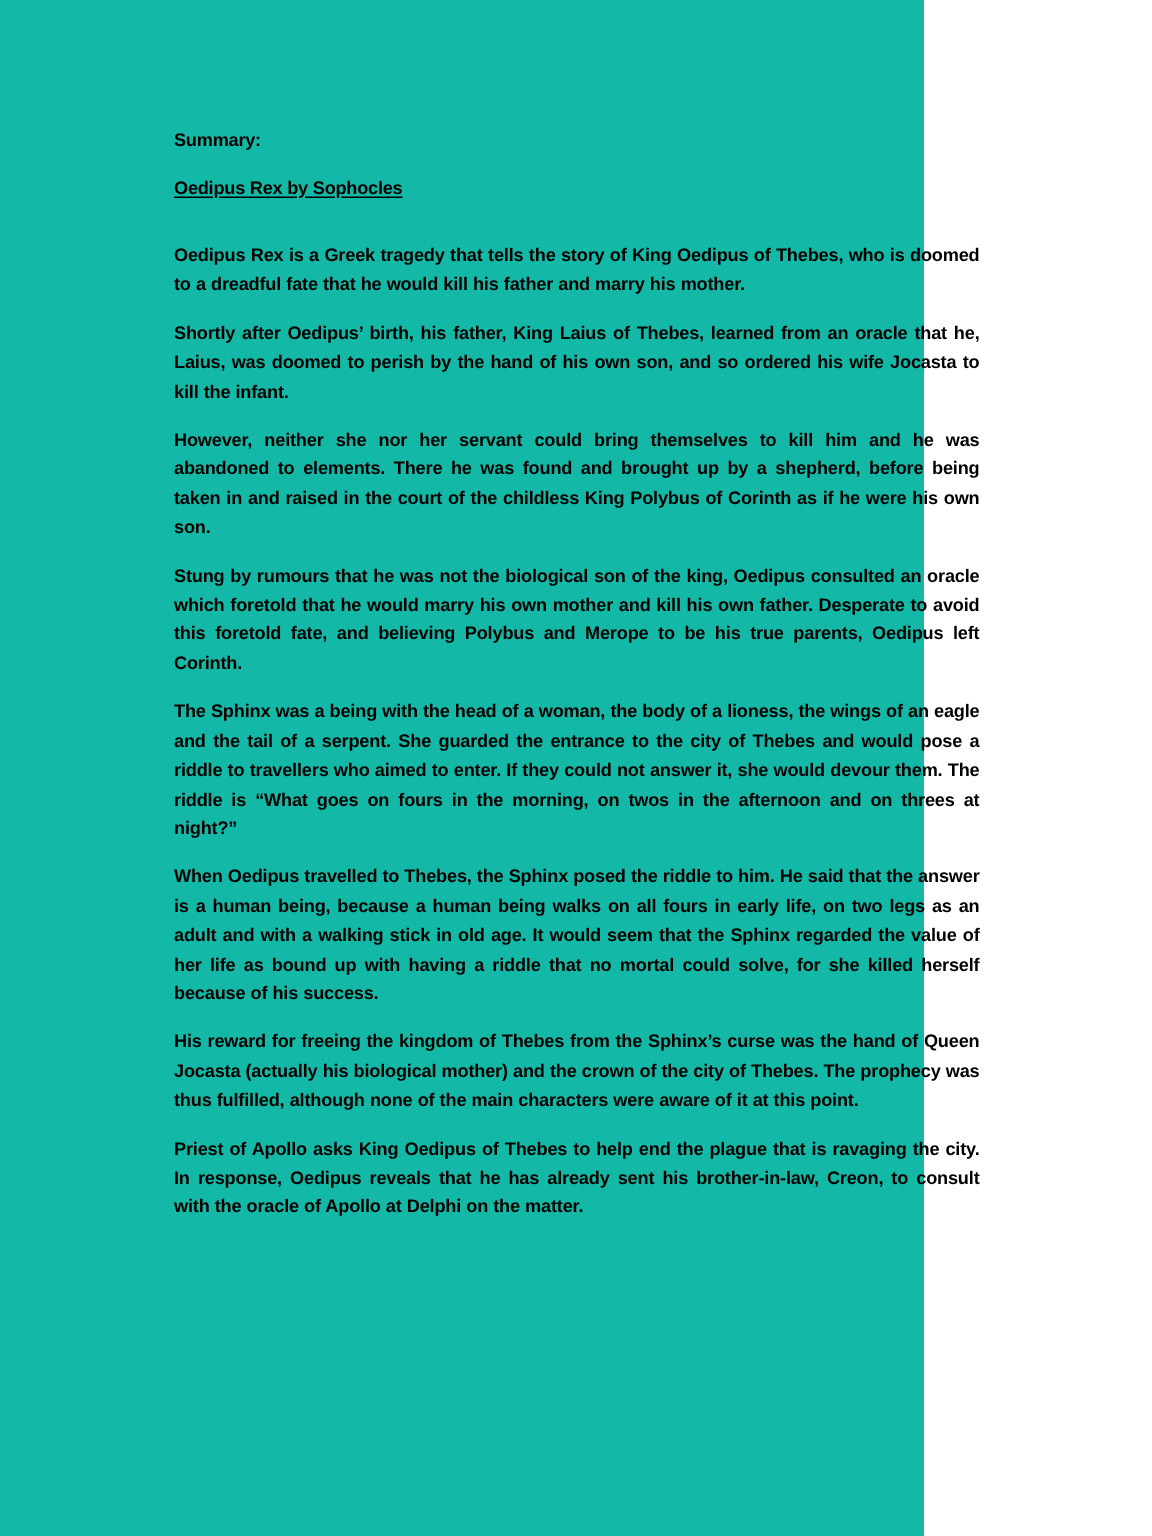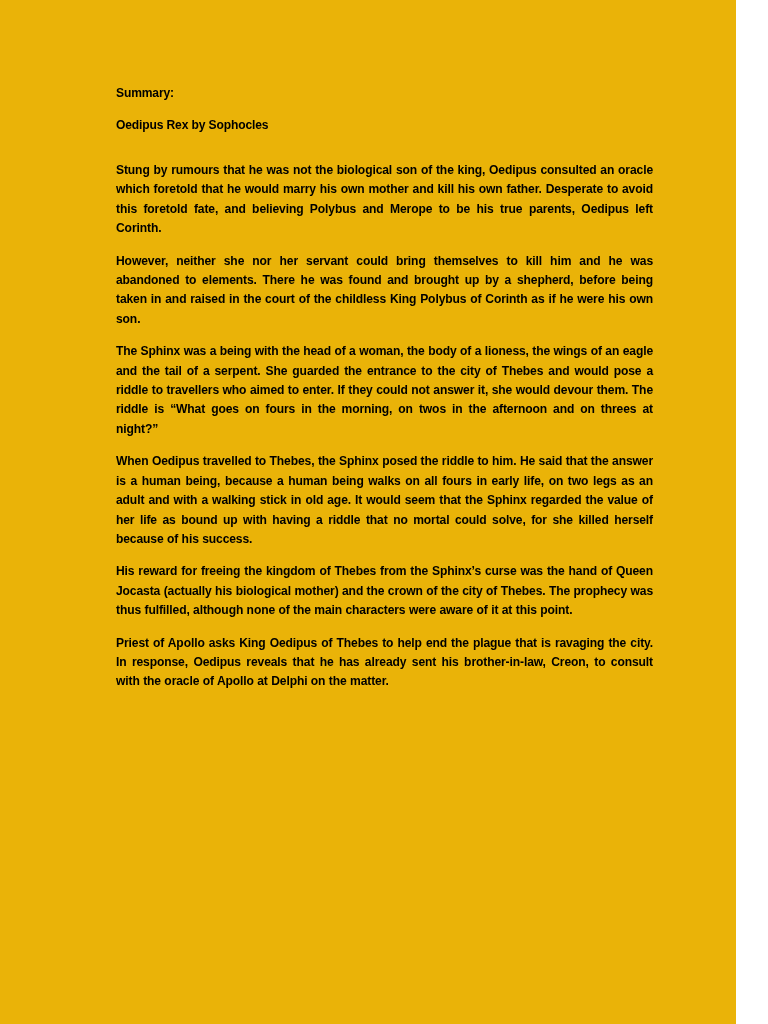--- a/index.html
+++ b/index.html
@@ -9,41 +9,42 @@
   }
   body {
     width: 768px;
     height: 1024px;
     font-family: "Liberation Sans", "DejaVu Sans", sans-serif;
     color: #000000;
     overflow: hidden;
   }
   .page {
     position: relative;
-    width: 736px;
+    width: 616px;
     height: 1024px;
-    background: #eab308;
+    background: #14b8a6;
     box-sizing: border-box;
     padding-left: 10px;
   }
   .content {
     position: absolute;
     left: 116px;
     top: 84px;
     width: 537px;
   }
   .heading {
     font-size: 12.1px;
     font-weight: bold;
     line-height: 19.5px;
     letter-spacing: -0.15px;
     margin: 0 0 12px 0;
     text-align: left;
   }
   .heading.underlined {
+    text-decoration: underline;
     text-underline-offset: 2px;
     margin-bottom: 26px;
   }
   p.para {
     font-size: 12.1px;
     font-weight: bold;
     line-height: 19.4px;
     letter-spacing: -0.12px;
     text-align: justify;
     text-justify: inter-word;
@@ -58,21 +59,23 @@
 </head>
 <body>
 
 <div class="page">
   <div class="content">
 
     <div class="heading">Summary:</div>
 
     <div class="heading underlined">Oedipus Rex by Sophocles</div>
 
+    <p class="para">Oedipus Rex is a Greek tragedy that tells the story of King Oedipus of Thebes, who is doomed to a dreadful fate that he would kill his father and marry his mother.</p>
+    <p class="para">Shortly after Oedipus’ birth, his father, King Laius of Thebes, learned from an oracle that he, Laius, was doomed to perish by the hand of his own son, and so ordered his wife Jocasta to kill the infant.</p>
+    <p class="para">However, neither she nor her servant could bring themselves to kill him and he was abandoned to elements. There he was found and brought up by a shepherd, before being taken in and raised in the court of the childless King Polybus of Corinth as if he were his own son.</p>
     <p class="para">Stung by rumours that he was not the biological son of the king, Oedipus consulted an oracle which foretold that he would marry his own mother and kill his own father. Desperate to avoid this foretold fate, and believing Polybus and Merope to be his true parents, Oedipus left Corinth.</p>
-    <p class="para">However, neither she nor her servant could bring themselves to kill him and he was abandoned to elements. There he was found and brought up by a shepherd, before being taken in and raised in the court of the childless King Polybus of Corinth as if he were his own son.</p>
     <p class="para">The Sphinx was a being with the head of a woman, the body of a lioness, the wings of an eagle and the tail of a serpent. She guarded the entrance to the city of Thebes and would pose a riddle to travellers who aimed to enter. If they could not answer it, she would devour them. The riddle is “What goes on fours in the morning, on twos in the afternoon and on threes at night?”</p>
     <p class="para">When Oedipus travelled to Thebes, the Sphinx posed the riddle to him. He said that the answer is a human being, because a human being walks on all fours in early life, on two legs as an adult and with a walking stick in old age. It would seem that the Sphinx regarded the value of her life as bound up with having a riddle that no mortal could solve, for she killed herself because of his success.</p>
     <p class="para">His reward for freeing the kingdom of Thebes from the Sphinx’s curse was the hand of Queen Jocasta (actually his biological mother) and the crown of the city of Thebes. The prophecy was thus fulfilled, although none of the main characters were aware of it at this point.</p>
     <p class="para">Priest of Apollo asks King Oedipus of Thebes to help end the plague that is ravaging the city. In response, Oedipus reveals that he has already sent his brother-in-law, Creon, to consult with the oracle of Apollo at Delphi on the matter.</p>
 
   </div>
 </div>
 
 </body></html>

